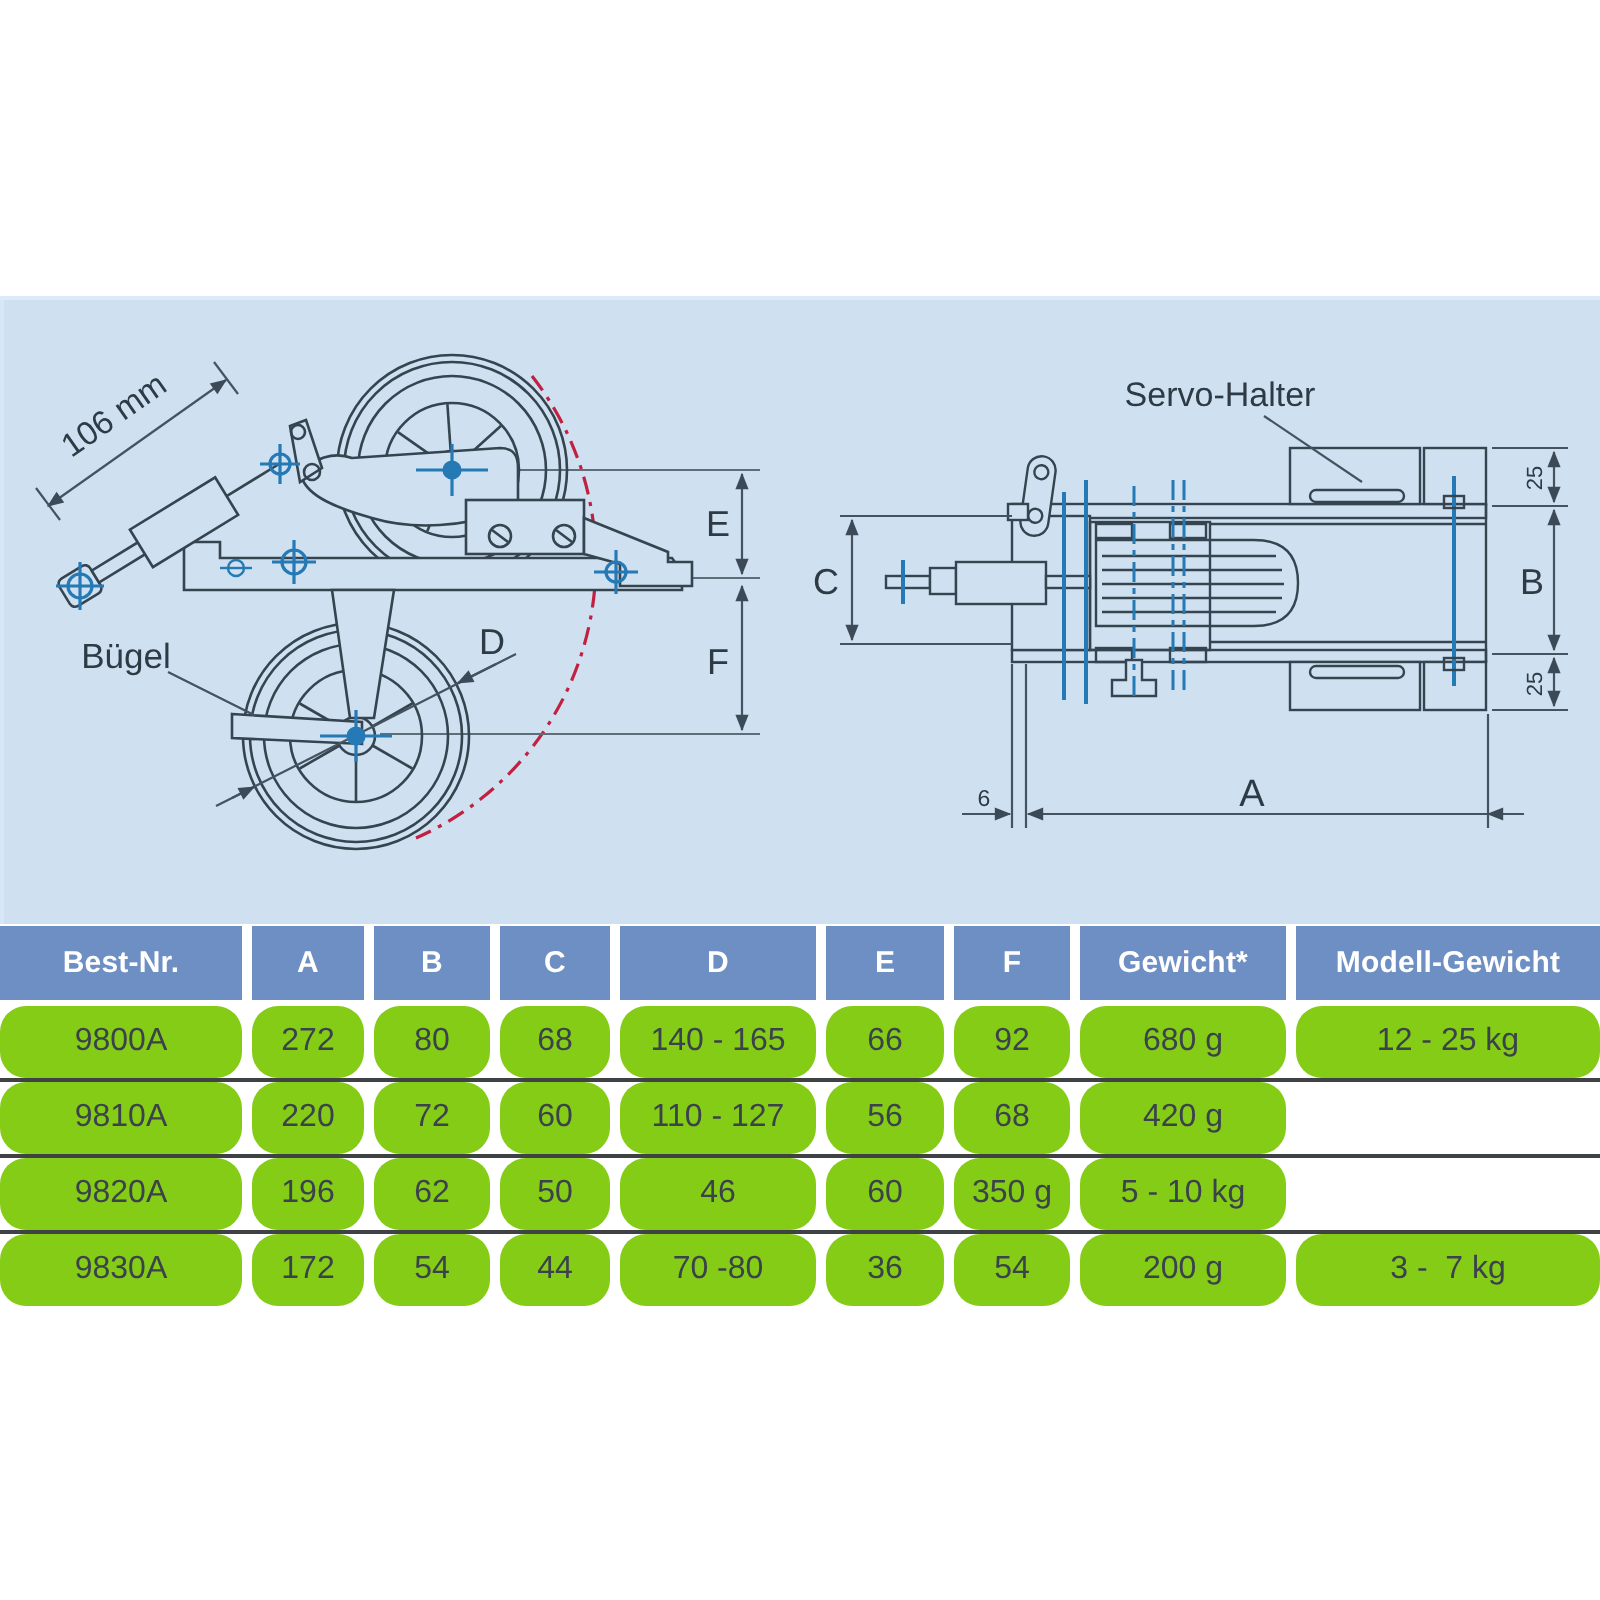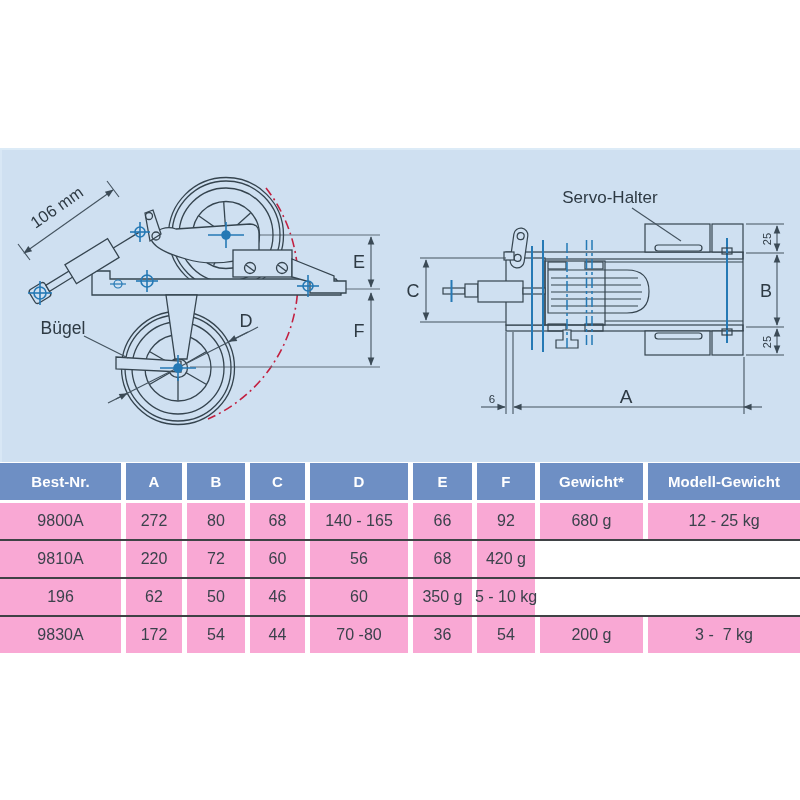--- a/index.html
+++ b/index.html
@@ -20,23 +20,24 @@
     display:grid;
     grid-template-columns:121px 56px 58px 55px 98px 59px 58px 103px 152px;
     column-gap:5px;width:800px;
   }
   .thead .cell{
     background:#6e8fc4;color:#ffffff;font-weight:bold;font-size:15px;
     height:37px;display:flex;align-items:center;justify-content:center;
     letter-spacing:.1px;
   }
   .tbody .cell{
-    background:#f9a8d4;color:#3b424c;font-size:16px;
+    background:#84cc16;color:#3b424c;font-size:16px;
     height:36px;display:flex;align-items:center;justify-content:center;
     white-space:pre;
+    border-radius:13px;
   }
   .gap-after-head{height:3px;background:#ffffff;}
   .sep{height:2px;background:#3f4245;width:800px;}
   
   text{font-family:"Liberation Sans",sans-serif;fill:#2e3a44;}
 </style>
 </head>
 <body>
 
 <div class="panel">
@@ -336,27 +337,29 @@
     <div class="cell">680 g</div>
     <div class="cell">12 - 25 kg</div>
   </div>
   <div class="sep"></div>
 
   <div class="trow tbody">
     <div class="cell">9810A</div>
     <div class="cell">220</div>
     <div class="cell">72</div>
     <div class="cell">60</div>
+    <div class="cell">110 - 127</div>
     <div class="cell">56</div>
     <div class="cell">68</div>
     <div class="cell">420 g</div>
   </div>
   <div class="sep"></div>
 
   <div class="trow tbody">
+    <div class="cell">9820A</div>
     <div class="cell">196</div>
     <div class="cell">62</div>
     <div class="cell">50</div>
     <div class="cell">46</div>
     <div class="cell">60</div>
     <div class="cell">350 g</div>
     <div class="cell">5 - 10 kg</div>
   </div>
   <div class="sep"></div>
 

